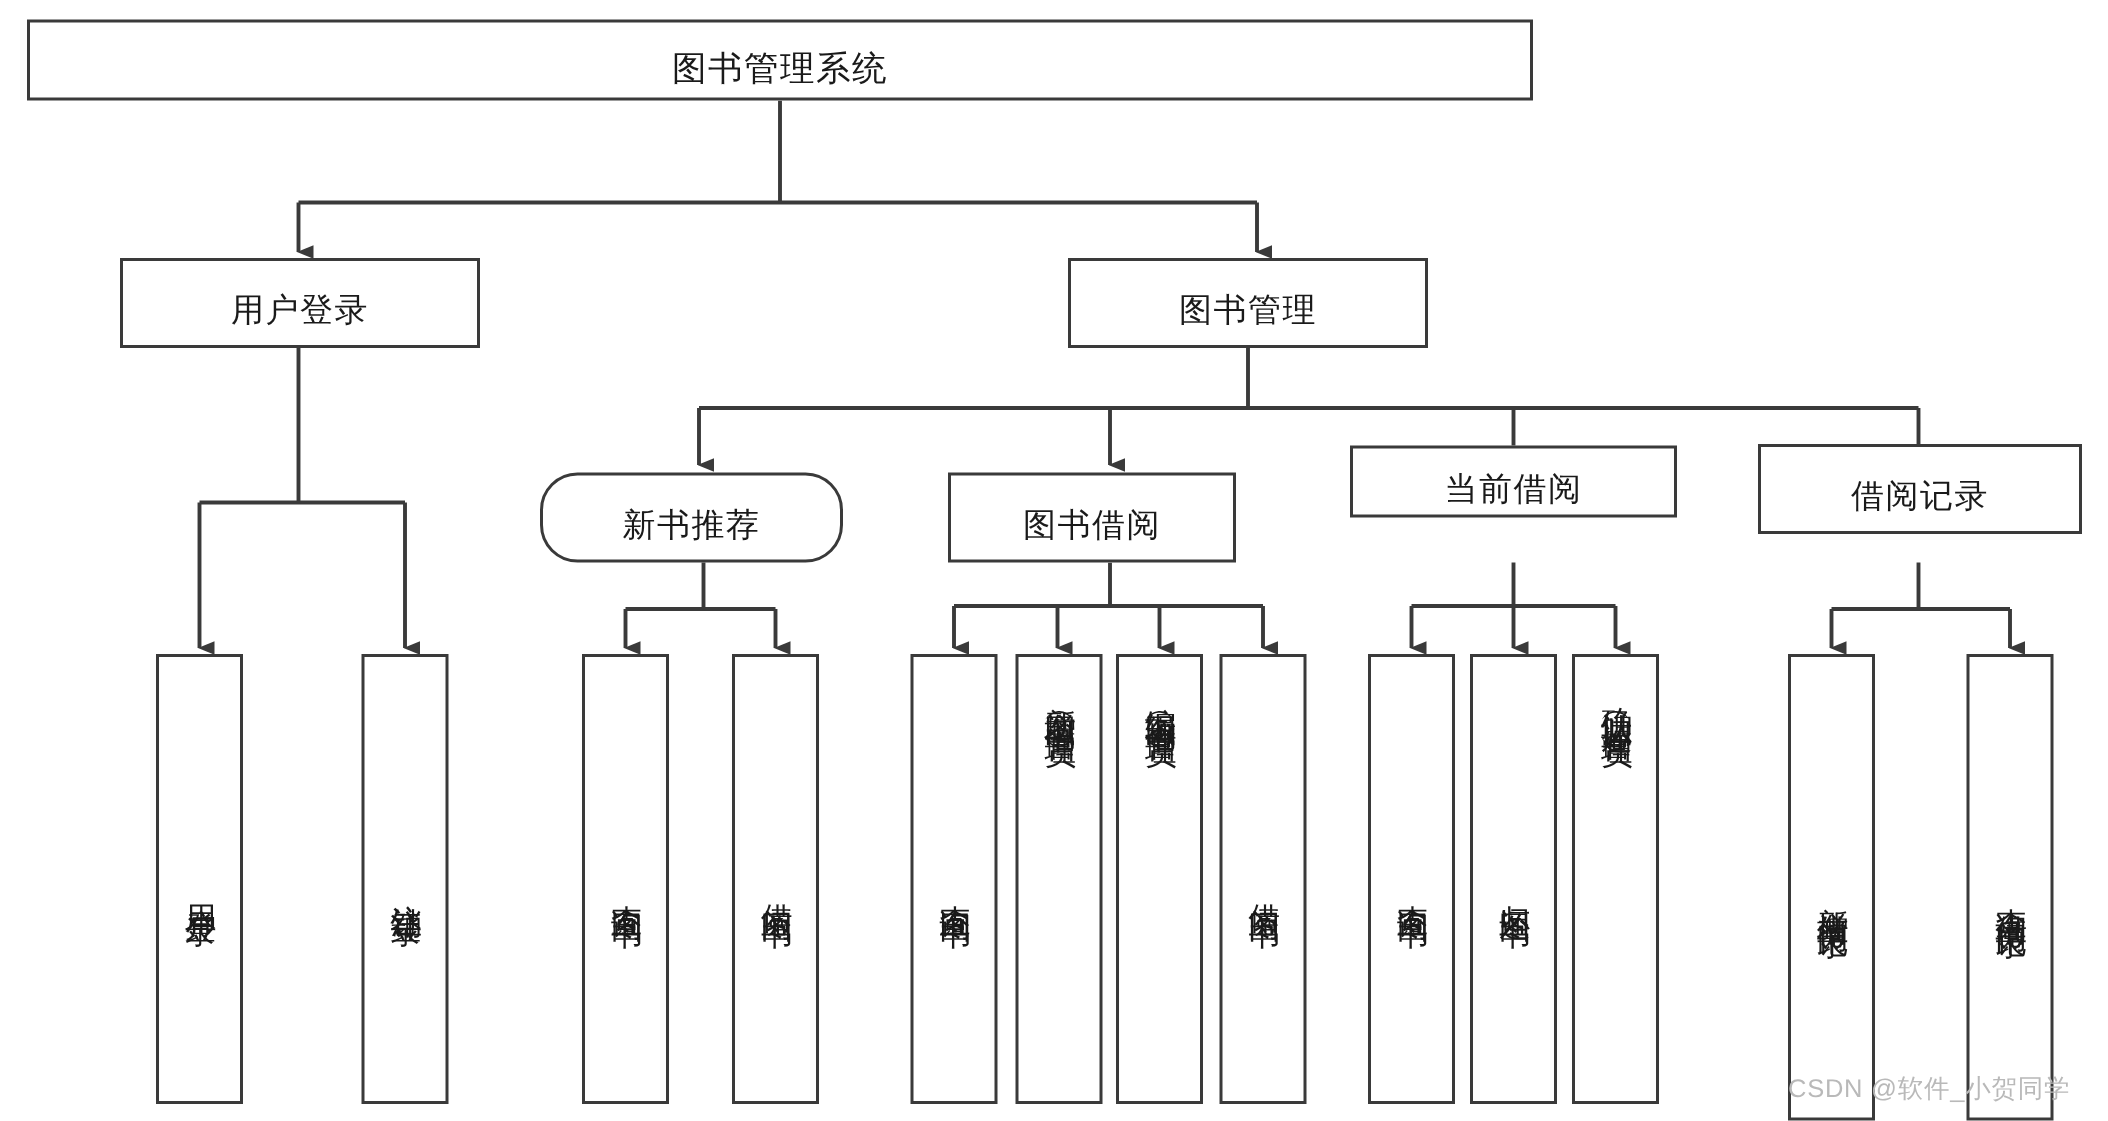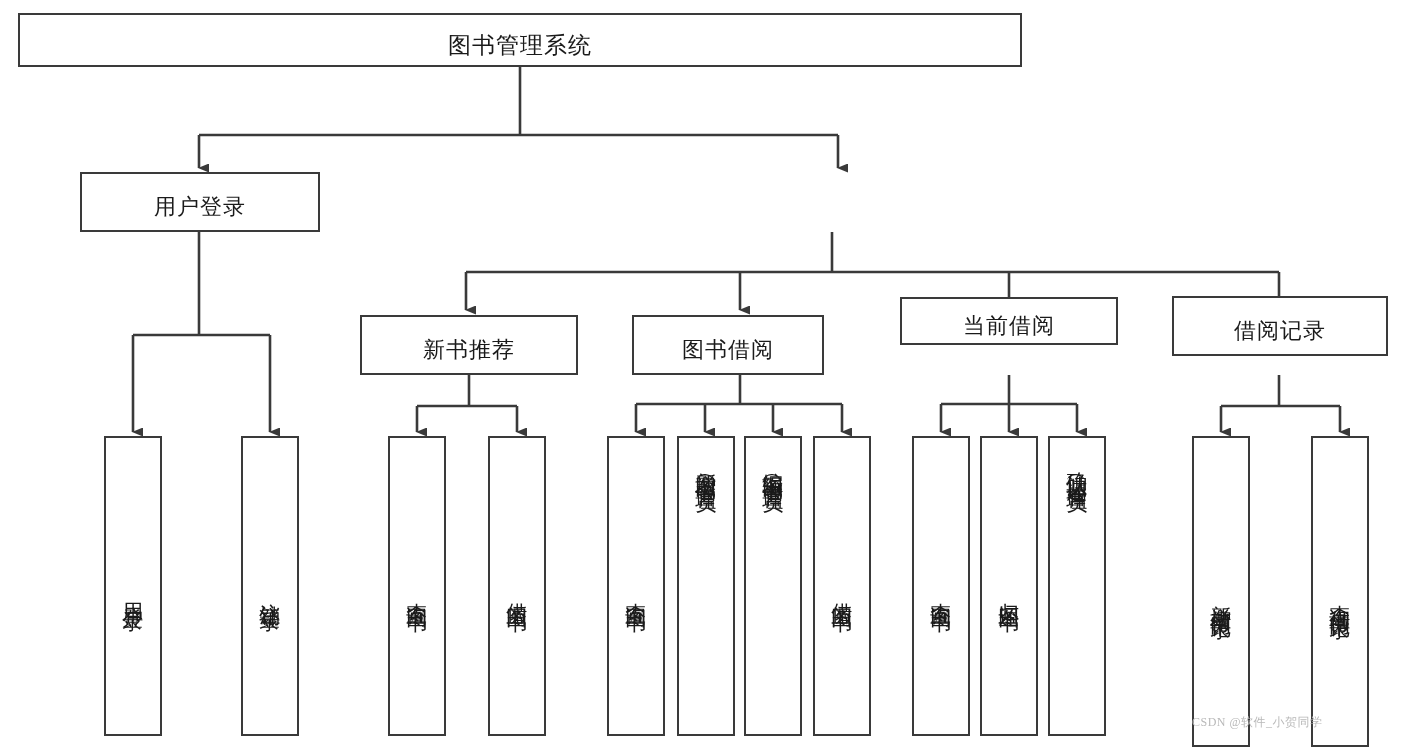--- a/index.html
+++ b/index.html
@@ -43,25 +43,25 @@
     text-orientation:upright;
     font-size:21px;
     line-height:1.22;
     letter-spacing:3px;
     white-space:nowrap;
   }
   .node.vert.toptext{align-items:flex-start;}
   .watermark{
     position:absolute;
     left:1192px;top:714px;
-    font-size:12px;
+    font-size:17px;
     color:#b9b9b9;
     letter-spacing:0.5px;
     white-space:nowrap;
-    font-family:Liberation Serif, serif;
+    font-family:Liberation Sans, sans-serif;
   }
 </style>
 </head>
 <body>
 
 <div id="diagram">
 
   <svg class="links" viewBox="0 0 1405 747" preserveAspectRatio="none">
     <defs>
       <marker id="arw" markerWidth="9" markerHeight="11" refX="4.5" refY="10" orient="auto" markerUnits="userSpaceOnUse">
@@ -112,22 +112,25 @@
     </g>
   </svg>
 
   <div class="node root horiz" style="left:18px;top:13px;width:1004px;height:54px;">
     <span class="label">图书管理系统</span>
   </div>
 
   <div class="node horiz" style="left:80px;top:172px;width:240px;height:60px;">
     <span class="label">用户登录</span>
   </div>
+  <div class="node horiz" style="left:712px;top:172px;width:240px;height:60px;">
+    <span class="label">图书管理</span>
+  </div>
 
-  <div class="node horiz" style="left:360px;top:315px;width:218px;height:60px;">
+  <div class="node horiz" style="left:360px;top:315px;width:202px;height:60px;border-radius:25px;">
     <span class="label">新书推荐</span>
   </div>
   <div class="node horiz" style="left:632px;top:315px;width:192px;height:60px;">
     <span class="label">图书借阅</span>
   </div>
   <div class="node horiz" style="left:900px;top:297px;width:218px;height:48px;">
     <span class="label">当前借阅</span>
   </div>
   <div class="node horiz" style="left:1172px;top:296px;width:216px;height:60px;">
     <span class="label">借阅记录</span>

